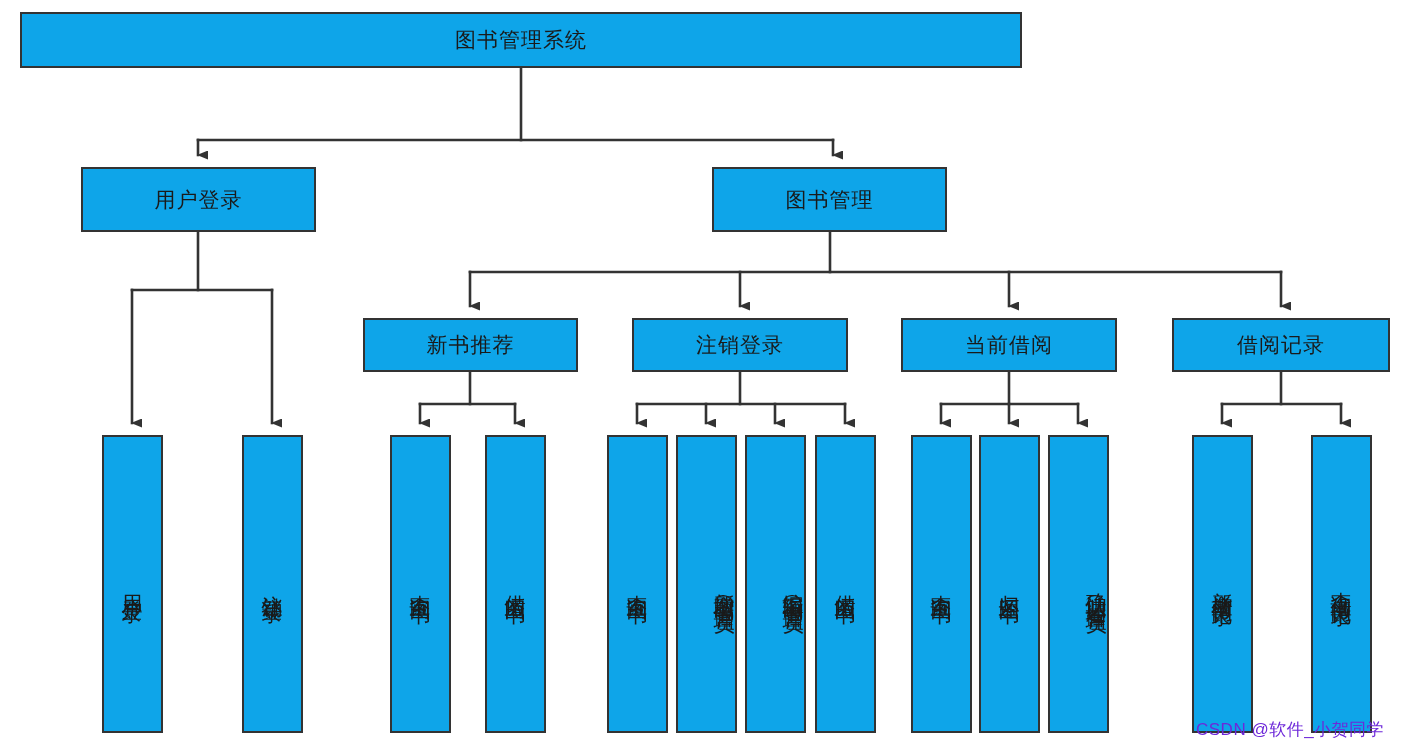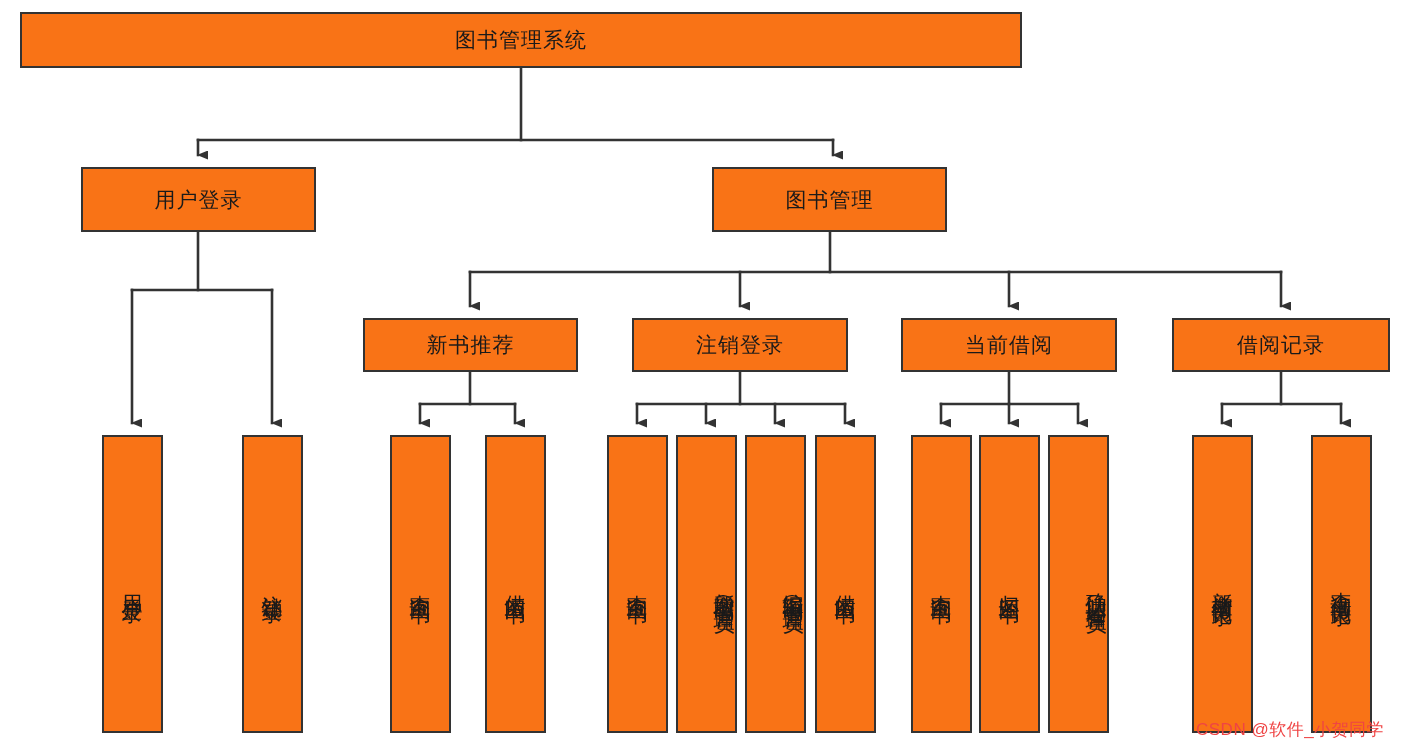--- a/index.html
+++ b/index.html
@@ -1,26 +1,26 @@
 <!DOCTYPE html>
 <html><head>
 <meta charset="utf-8">
 <style>
   html,body{margin:0;padding:0;background:#ffffff;}
   body{width:1405px;height:747px;overflow:hidden;font-family:"Liberation Sans","DejaVu Sans",sans-serif;}
   #diagram{position:relative;width:1405px;height:747px;background:#fff;}
   svg.connectors{position:absolute;left:0;top:0;width:1405px;height:747px;pointer-events:none;}
-  .node{position:absolute;box-sizing:border-box;background:#f97316;border:2.5px solid #333333;
+  .node{position:absolute;box-sizing:border-box;background:#0ea5e9;border:2.5px solid #333333;
         display:flex;align-items:center;justify-content:center;color:#1a1a1a;}
   .node.h{font-size:21px;letter-spacing:1px;}
   .node.leaf{writing-mode:vertical-rl;text-orientation:upright;
              align-items:flex-start;justify-content:center;font-size:21px;letter-spacing:3px;
              padding-top:10px;line-height:1.0;}
   .node.leaf.centered{align-items:center;padding-top:0;}
-  .watermark{position:absolute;font-size:17px;color:#ef4444;letter-spacing:0.5px;white-space:nowrap;}
+  .watermark{position:absolute;font-size:17px;color:#6d28d9;letter-spacing:0.5px;white-space:nowrap;}
 </style>
 </head>
 <body>
 
 <div id="diagram">
 
   <svg class="connectors" viewBox="0 0 1405 747" xmlns="http://www.w3.org/2000/svg">
     <defs>
       <marker id="arrow" markerWidth="9" markerHeight="11" refX="4.5" refY="10" orient="auto" markerUnits="userSpaceOnUse">
         <path d="M0,0 L9,0 L4.5,11 Z" fill="#333333"></path>

